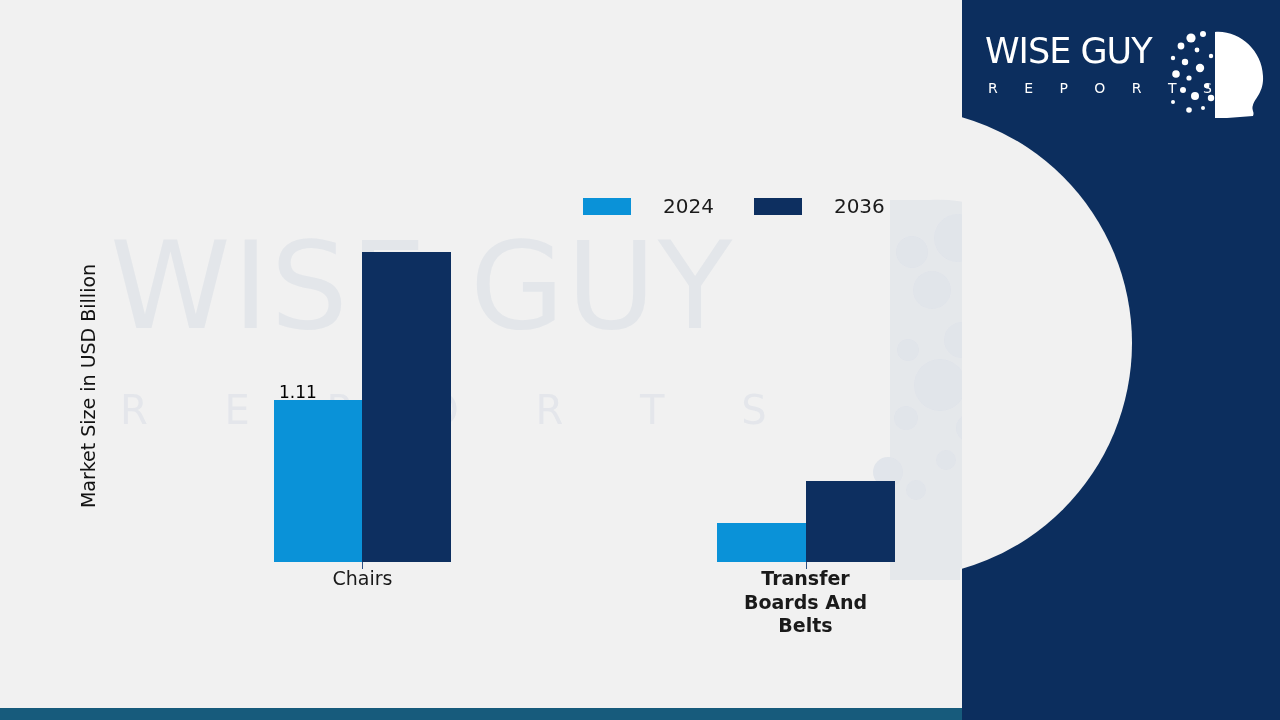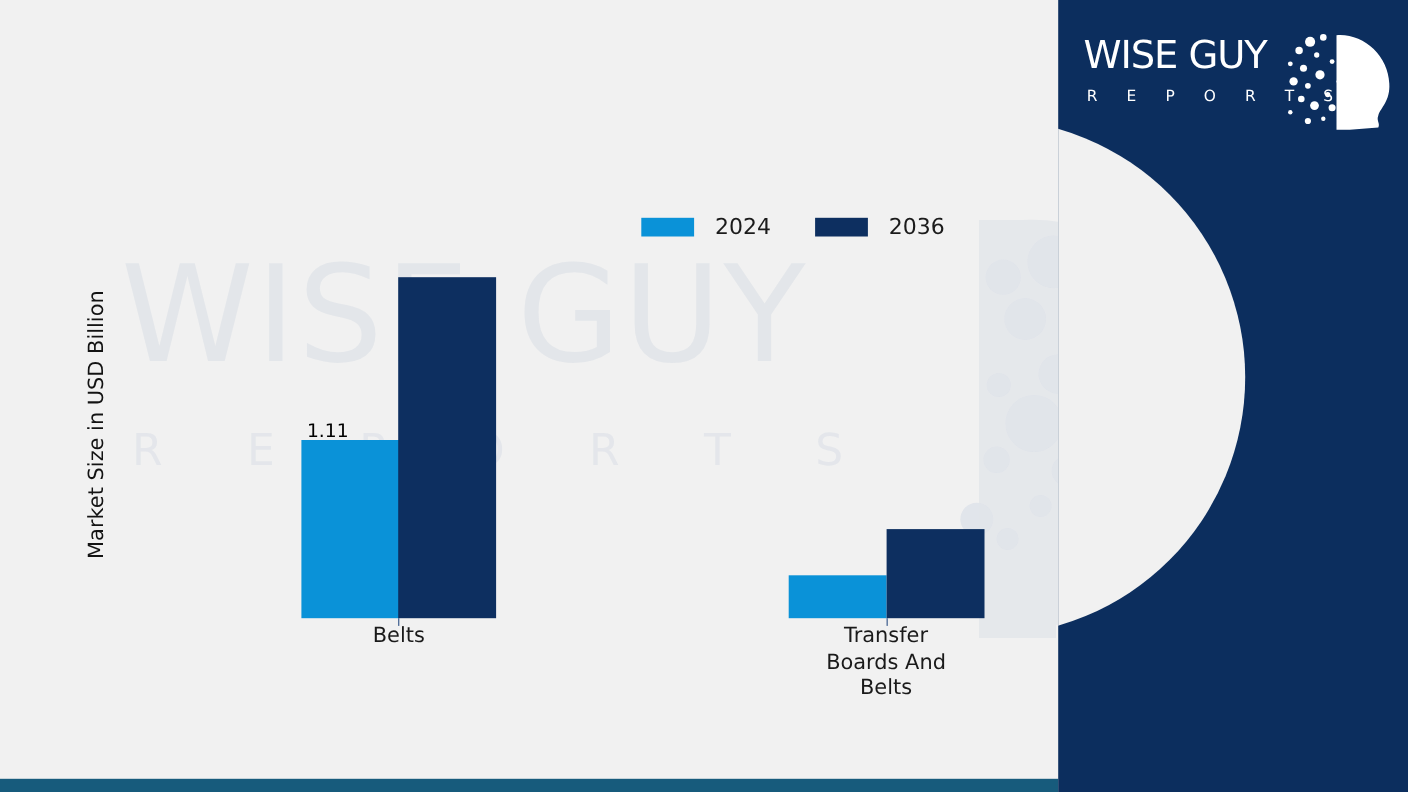--- a/index.html
+++ b/index.html
@@ -133,21 +133,21 @@
     gap: 0px;
   }
   .legend-item { display: flex; align-items: center; }
   .legend-swatch {
     width: 48px; height: 17px;
     display: inline-block;
   }
   .legend-text {
     font-size: 20px;
     color: #1b1b1b;
-    margin-left: 19px;
+    margin-left: 32px;
     margin-right: 40px;
   }
 
   .plot {
     position: absolute;
     left: 0; top: 0;
     width: 962px; height: 700px;
   }
   .bar {
     position: absolute;
@@ -232,26 +232,26 @@
         <span class="legend-text">2036</span>
       </div>
     </div>
 
     <div class="plot">
 
       <div class="bar" style="left:274px; top:400px; width:89px; height:162px; background:#0a92d8;"></div>
       <div class="bar-label" style="left:279px; top:382px;">1.11</div>
       <div class="bar" style="left:362px; top:252px; width:89px; height:310px; background:#0d2f60;"></div>
       <div class="axis-tick" style="left:362px; top:562px;"></div>
-      <div class="cat-label" style="left:290px; top:567px; width:145px;">Belts</div>
+      <div class="cat-label" style="left:290px; top:567px; width:145px;">Chairs</div>
 
       <div class="bar" style="left:717px; top:523px; width:89px; height:39px; background:#0a92d8;"></div>
       <div class="bar" style="left:806px; top:481px; width:89px; height:81px; background:#0d2f60;"></div>
       <div class="axis-tick" style="left:806px; top:562px;"></div>
-      <div class="cat-label" style="left:733px; top:567px; width:145px;"><span>Transfer Boards And Belts</span></div>
+      <div class="cat-label" style="left:733px; top:567px; width:145px;font-weight:bold;"><span>Transfer Boards And Belts</span></div>
     </div>
   </div>
 
   <div class="bottom-teal"></div>
 
   <div class="right-panel">
     <svg class="head-silhouette" viewBox="0 0 230 450">
       <path d="M0 10 C70 5 150 70 155 170 C158 230 128 250 120 272 C115 288 130 292 126 306 C122 320 100 316 98 330 C95 350 80 358 52 356 L0 350 Z" fill="#2d4f7c"></path>
     </svg>
     <div class="white-arc"></div>

